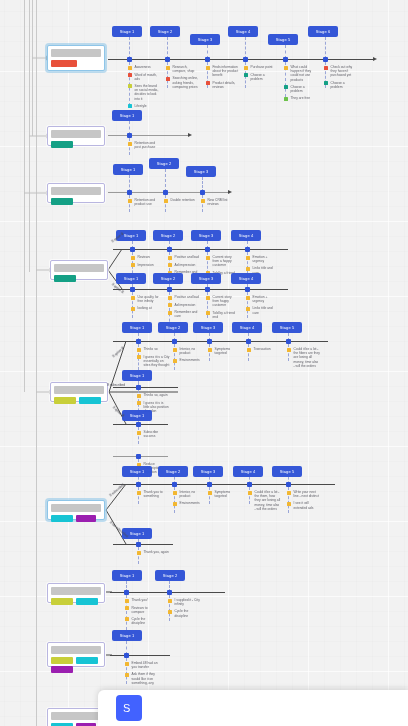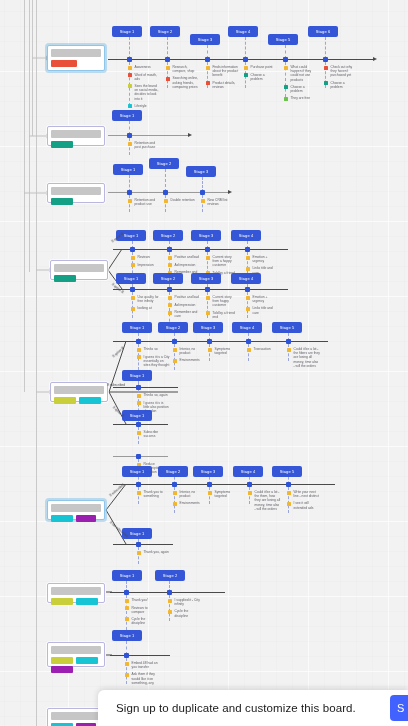--- a/index.html
+++ b/index.html
@@ -738,16 +738,15 @@
       <div class="branch-lbl" style="left: 112px; top: 240px; transform: rotate(-38deg);">If option A</div>
       <div class="branch-lbl" style="left: 112px; top: 282px; transform: rotate(38deg);">If option B</div>
       <div class="branch-lbl" style="left: 113px; top: 355px; transform: rotate(-42deg);">If option A</div>
       <div class="branch-lbl" style="left: 107px; top: 383px; transform: rotate(0deg);">If subscribed</div>
       <div class="branch-lbl" style="left: 113px; top: 405px; transform: rotate(42deg);">If option B</div>
       <div class="branch-lbl" style="left: 110px; top: 494px; transform: rotate(-40deg);">If subscribed</div>
       <div class="branch-lbl" style="left: 110px; top: 520px; transform: rotate(40deg);">If not subscribed</div>
     </div>
 
   <div id="banner">
-    <span id="banner-text">Sign up to duplicate and customize this board.</span>
     <button id="signup-btn">S</button>
   </div>
 </div>
 
 </body></html>

